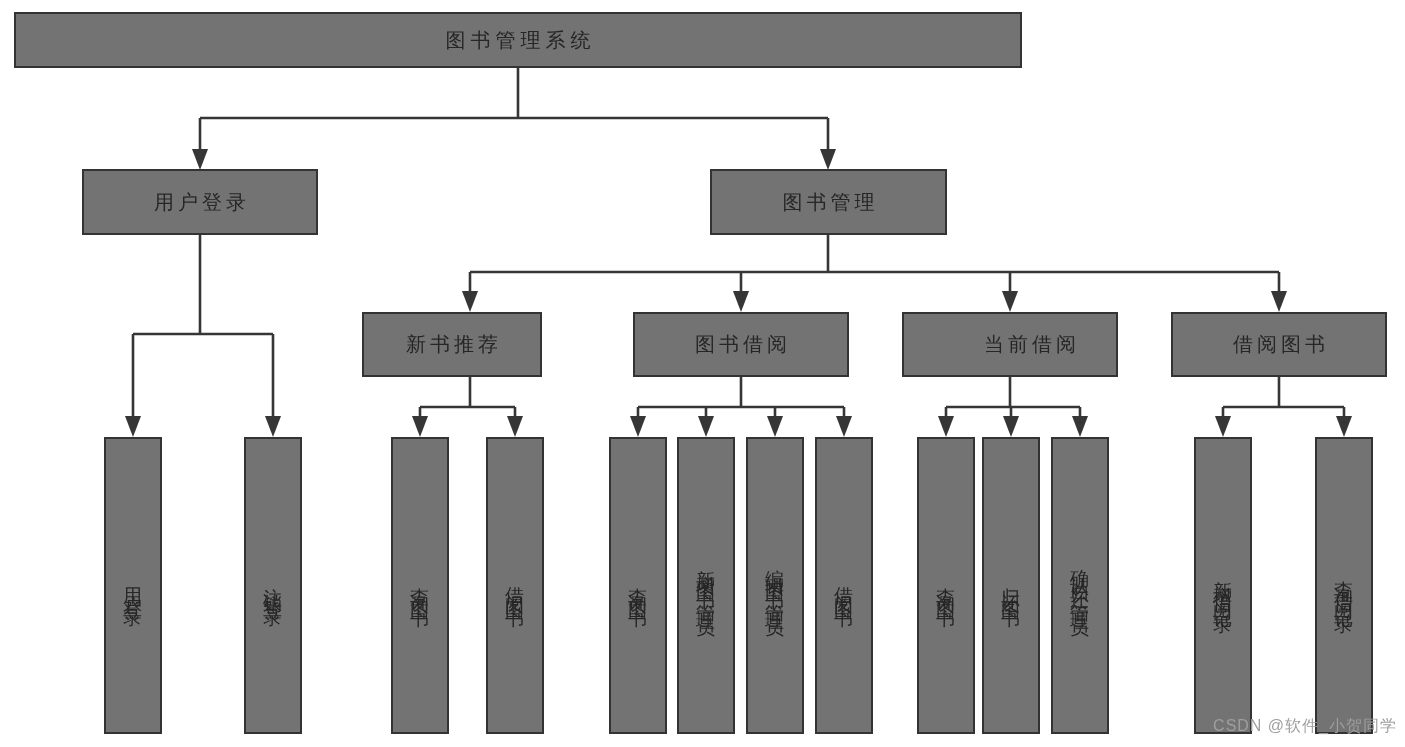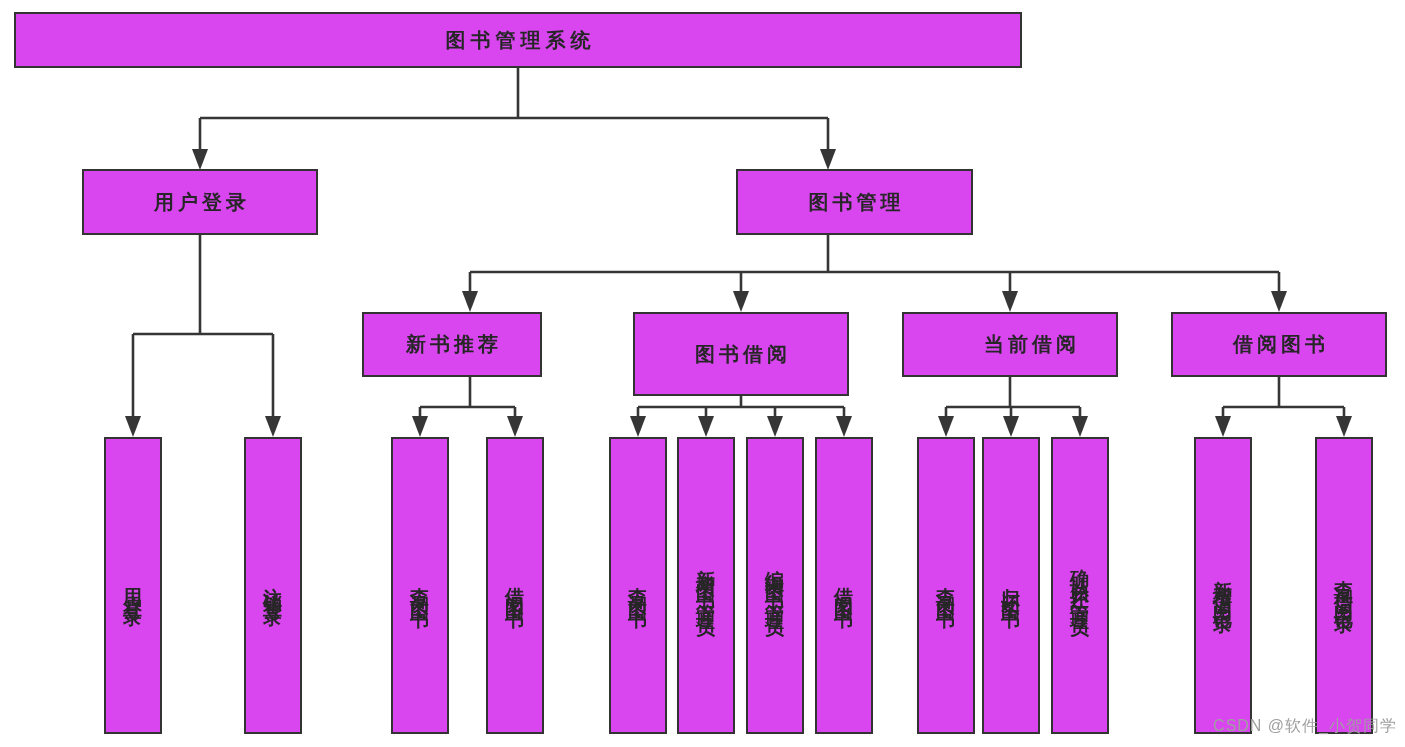--- a/index.html
+++ b/index.html
@@ -20,26 +20,25 @@
     left: 0;
     top: 0;
     width: 1405px;
     height: 747px;
     pointer-events: none;
   }
   .node {
     position: absolute;
     box-sizing: border-box;
     border: 2.5px solid #333333;
-    background: #d946ef;
+    background: #737373;
     display: flex;
     align-items: center;
     justify-content: center;
     color: #262626;
-    font-weight: bold;
   }
   .node.h-label {
     font-size: 20px;
     letter-spacing: 4px;
     text-indent: 4px;
     white-space: nowrap;
   }
   .node.root-box {
     font-size: 20px;
     letter-spacing: 5px;
@@ -50,24 +49,24 @@
     text-orientation: mixed;
     font-size: 19px;
     letter-spacing: 7px;
     line-height: 1;
     color: #262626;
   }
   
   .n-root   { left: 14px;  top: 12px;  width: 1008px; height: 56px; }
   
   .n-login  { left: 82px;  top: 169px; width: 236px; height: 66px; }
-  .n-mgmt   { left: 710px; top: 169px; width: 237px; height: 66px; margin-left: 26px; }
+  .n-mgmt   { left: 710px; top: 169px; width: 237px; height: 66px; }
   
   .n-newbook { left: 362px;  top: 312px; width: 180px; height: 65px; }
-  .n-borrow  { left: 633px;  top: 312px; width: 216px; height: 84px; }
+  .n-borrow  { left: 633px;  top: 312px; width: 216px; height: 65px; }
   .n-current { left: 902px;  top: 312px; width: 216px; height: 65px; padding-left: 40px; }
   .n-records { left: 1171px; top: 312px; width: 216px; height: 65px; }
   
   .leaf { top: 437px; width: 58px; height: 297px; }
   .n-l1  { left: 104px;  }
   .n-l2  { left: 244px;  }
   .n-l3  { left: 391px;  }
   .n-l4  { left: 486px;  }
   .n-l5  { left: 609px;  }
   .n-l6  { left: 677px;  }

